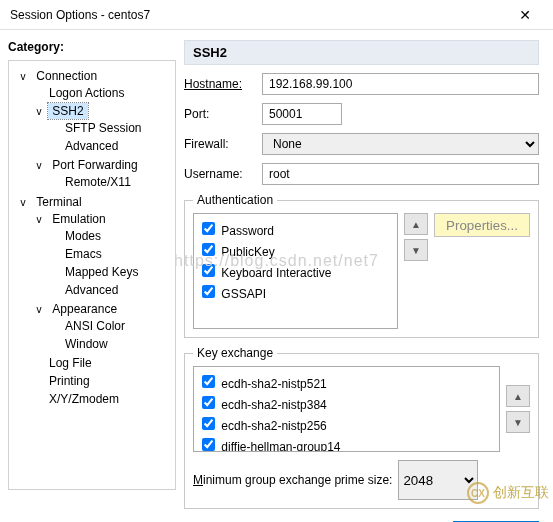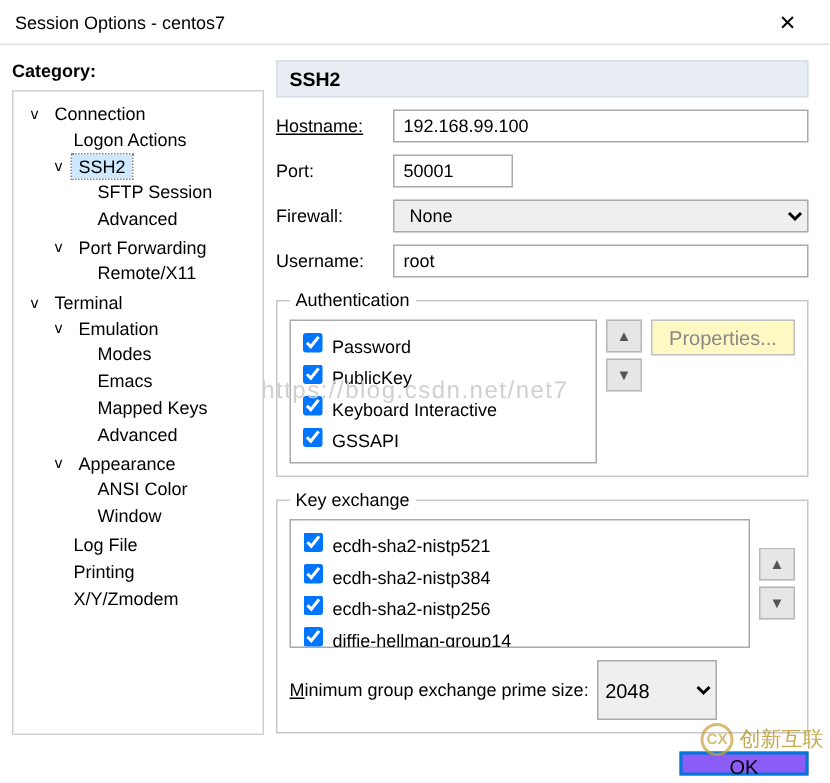--- a/index.html
+++ b/index.html
@@ -106,21 +106,21 @@
     border:1px solid #c8c8c8;
     padding:6px 8px 8px 8px;
     margin:0;
   }
   fieldset legend { padding:0 4px; }
   .auth-body { display:flex; gap:6px; align-items:flex-start; }
   .auth-list {
     flex:1;
     border:1px solid #aaa;
     padding:4px;
-    height:96px;
+    height:116px;
     overflow:auto;
   }
   .auth-list label, .kex-list label { display:block; padding:1px 0; cursor:pointer;}
   .arrow-col { display:flex; flex-direction:column; gap:4px; }
   .abtn {
     width:24px; height:22px;
     border:1px solid #b8b8b8;
     background:#e6e6e6;
     display:flex; align-items:center; justify-content:center;
     cursor:pointer;

